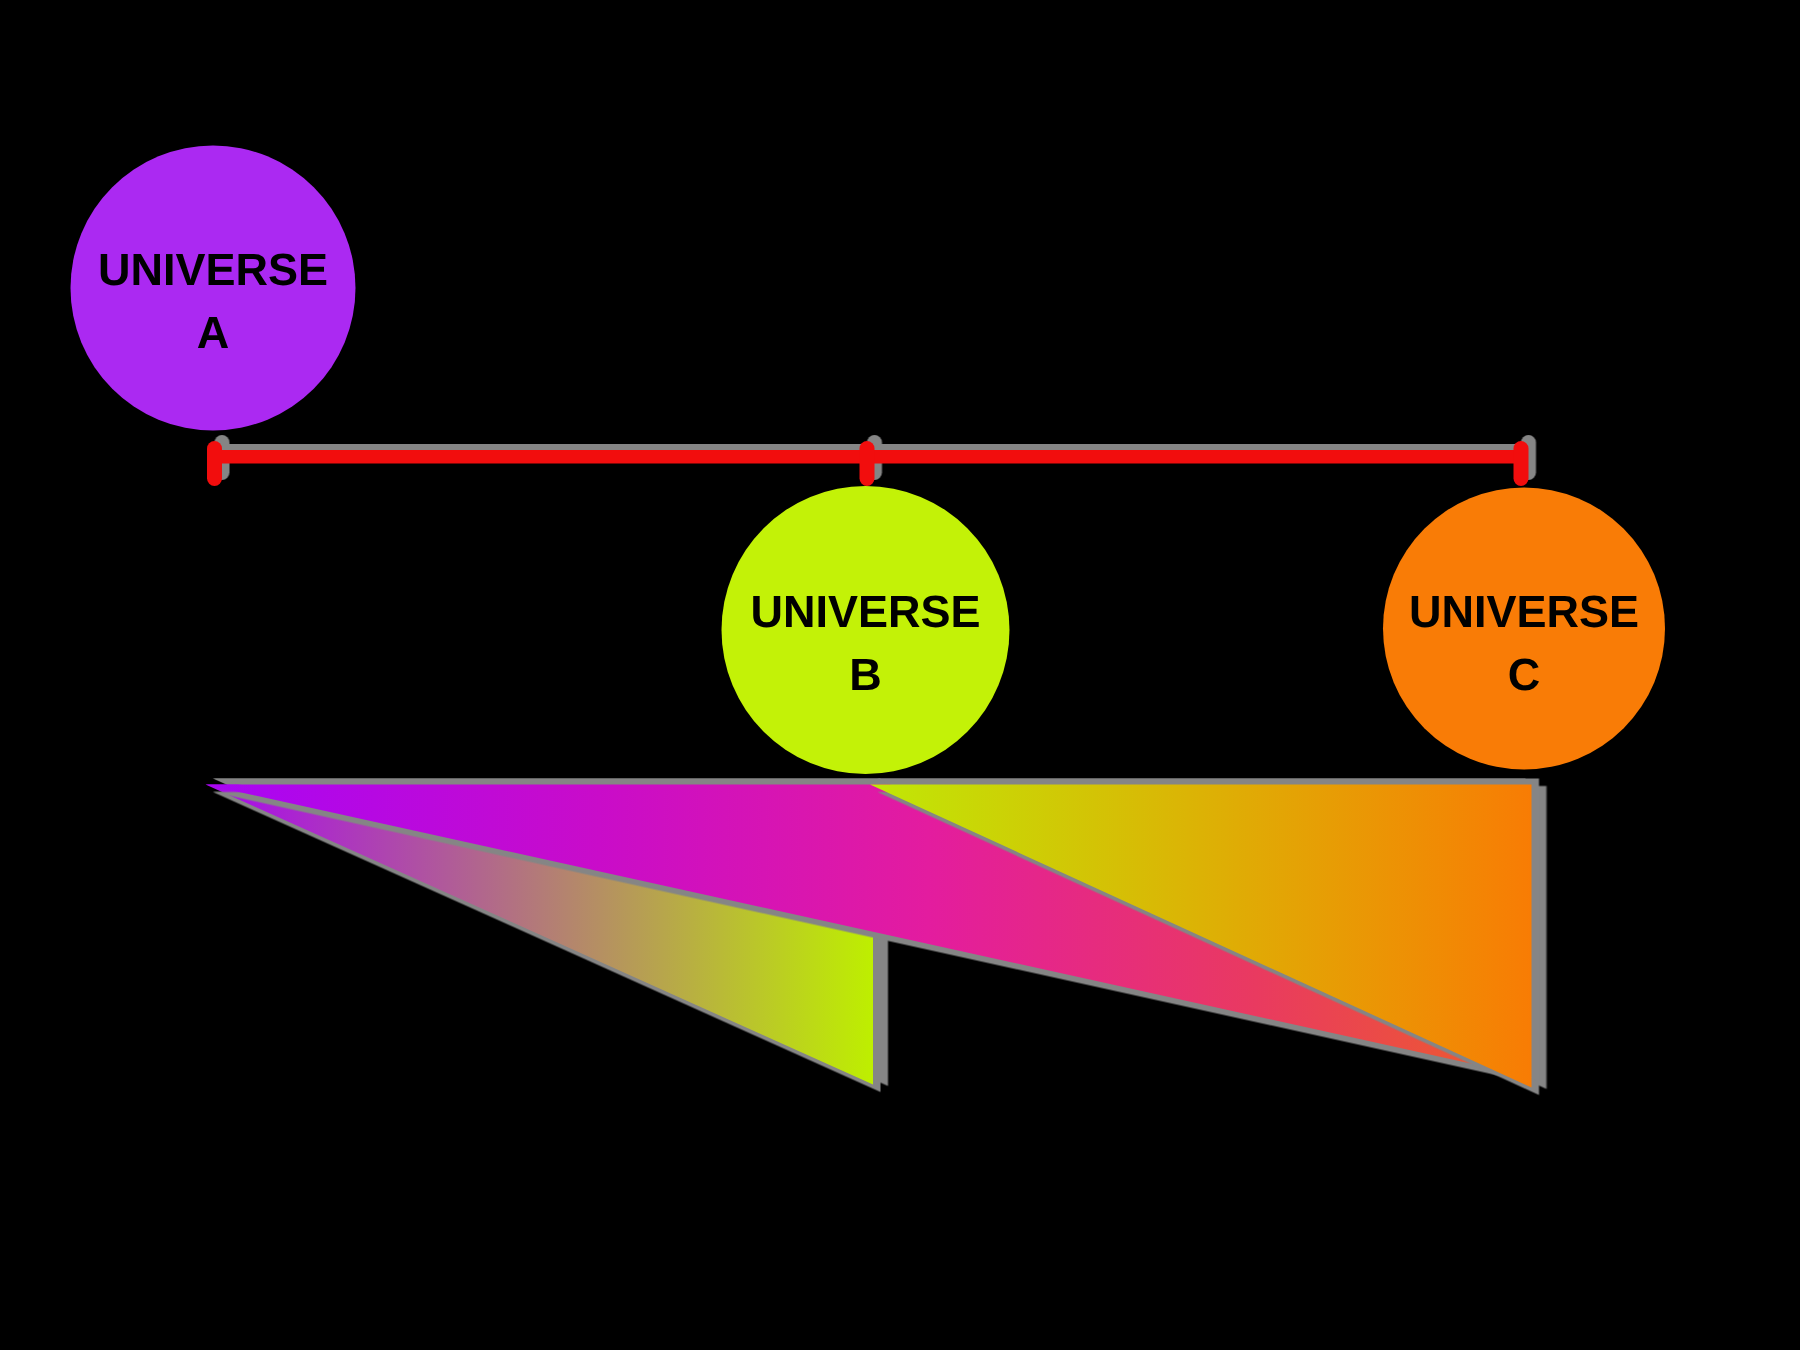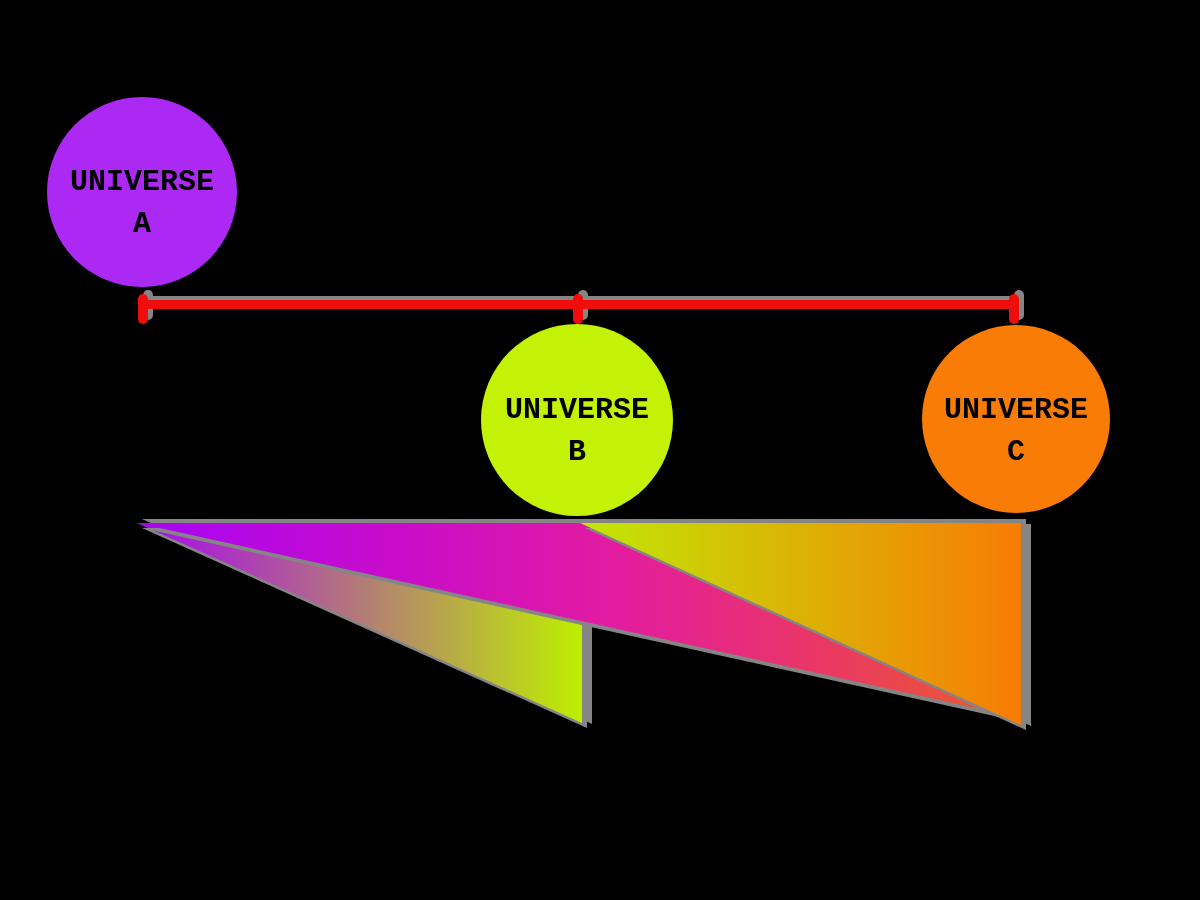--- a/index.html
+++ b/index.html
@@ -6,21 +6,21 @@
     margin: 0;
     padding: 0;
     background: #000000;
   }
   .stage {
     position: relative;
     width: 1200px;
     height: 732px;
     background: var(--bg, #000000);
     overflow: hidden;
-    font-family: Liberation Mono, monospace;
+    font-family: Liberation Sans, sans-serif;
   }
   svg { display: block; }
   .wedge {
     filter: drop-shadow(5px -4px 0 var(--shadow, #858585))
             drop-shadow(5px 5px 0 var(--shadow, #858585));
   }
   .timeline-group {
     filter: drop-shadow(5px -4px 0 var(--shadow, #858585));
   }
   .node-label {

